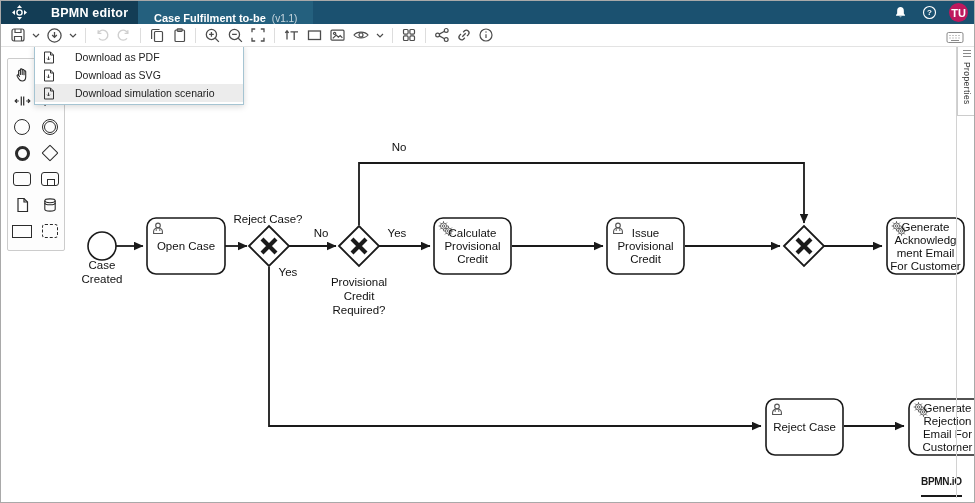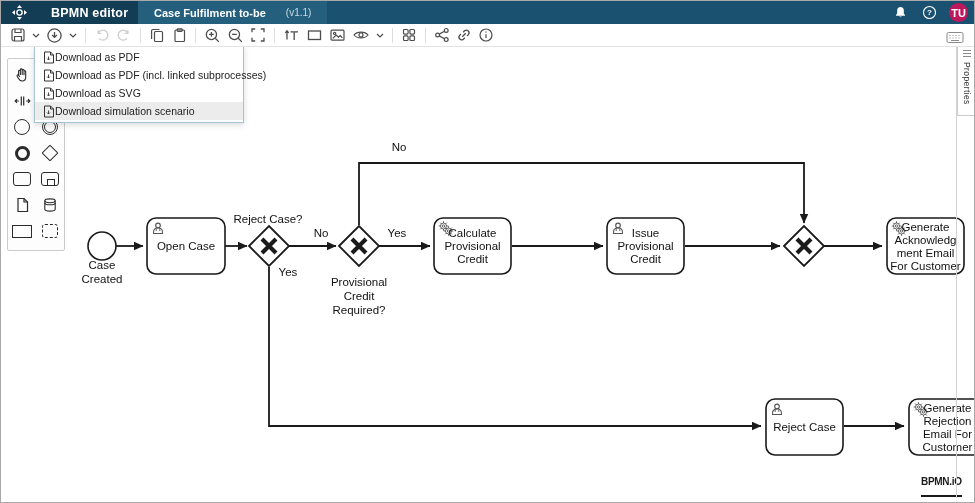--- a/index.html
+++ b/index.html
@@ -5,23 +5,23 @@
   html,body{margin:0;padding:0;background:#e8e8e8;font-family:"Liberation Sans",sans-serif;}
   #app{position:relative;width:975px;height:503px;background:#fff;border:1px solid #a9a9a9;
        box-sizing:border-box;overflow:hidden;}
   
   .navbar{position:absolute;left:0;top:0;width:100%;height:23px;background:#1b5170;z-index:60;}
   .brand{position:absolute;left:0;top:0;width:137px;height:23px;background:#133d55;
          display:flex;align-items:center;}
   .logo{margin-left:9px;width:18px;height:18px;display:flex;align-items:center;justify-content:center;}
   .app-title{color:#fff;font-size:12.5px;font-weight:bold;margin-left:23px;letter-spacing:.2px;}
   .doc-tab{position:absolute;left:137px;top:0;height:23px;background:#24607e;display:flex;
-           align-items:center;padding:0 16px;}
+           align-items:flex-end;padding:0 16px;}
   .doc-tab .tname{color:#fff;font-size:11px;font-weight:bold;}
-  .doc-tab .tver{color:rgba(255,255,255,.75);font-size:10px;margin-left:20px;}
+  .doc-tab .tver{color:rgba(255,255,255,.75);font-size:10px;margin-left:6px;}
   .nav-right{position:absolute;right:6px;top:0;height:23px;display:flex;align-items:center;gap:11px;}
   .nav-iconbtn{width:18px;height:18px;display:flex;align-items:center;justify-content:center;cursor:pointer;}
   .avatar{width:19px;height:19px;border-radius:50%;background:#be185d;color:#fff;font-size:11px;
           font-weight:bold;display:flex;align-items:center;justify-content:center;}
   
   .toolbar{position:absolute;left:0;top:23px;width:100%;height:23px;background:#fff;
            border-bottom:1px solid #e3e3e3;display:flex;align-items:center;padding-left:6px;
            box-sizing:border-box;z-index:55;}
   .tbtn{height:20px;display:flex;align-items:center;justify-content:center;padding:0 3px;cursor:pointer;}
   .tsep{width:1px;height:15px;background:#ddd;margin:0 5px;}
@@ -43,21 +43,21 @@
   .shp.diamond{width:12px;height:12px;border:1.5px solid #2b2b2b;transform:rotate(45deg);border-radius:1px;}
   .shp.task{width:18px;height:14px;border:1.5px solid #2b2b2b;border-radius:3px;}
   .shp.subprocess{width:18px;height:14px;border:1.5px solid #2b2b2b;border-radius:3px;position:relative;}
   .shp.subprocess::after{content:"";position:absolute;left:5px;bottom:0px;width:6px;height:5px;
         border:1px solid #2b2b2b;border-bottom:none;}
   .shp.participant{width:20px;height:13px;border:1.5px solid #2b2b2b;}
   .shp.group{width:16px;height:14px;border:1.3px dashed #2b2b2b;border-radius:3px;}
   
   .dropdown{position:absolute;left:33px;top:44px;width:208px;background:#fff;border:1px solid #a5c4d2;
             box-shadow:0 2px 6px rgba(0,0,0,.15);z-index:50;padding:2px 0;}
-  .menu-item{display:flex;align-items:center;gap:0;height:18px;padding:0 8px;font-size:10.5px;
+  .menu-item{display:flex;align-items:center;gap:20px;height:18px;padding:0 8px;font-size:10.5px;
              color:#222;cursor:pointer;white-space:nowrap;}
   .menu-item.hl{background:#ececec;}
   
   .props-tab{position:absolute;left:956px;top:45px;width:18px;height:70px;background:#fff;
              border-left:1px solid #ccc;border-bottom:1px solid #ccc;z-index:20;display:flex;
              flex-direction:column;align-items:center;padding-top:3px;box-sizing:border-box;cursor:pointer;}
   .props-label{writing-mode:vertical-rl;font-size:8.5px;color:#333;margin-top:4px;letter-spacing:.4px;}
   
   .watermark{position:absolute;left:920px;top:475px;font-size:10px;font-weight:bold;color:#1a1a1a;
              letter-spacing:-0.3px;border-bottom:2px solid #1a1a1a;padding-bottom:8px;z-index:4;
@@ -496,30 +496,20 @@
         <span>Download as PDF</span>
       </div>
       <div class="menu-item">
         <span>
           <svg width="12" height="13" viewBox="0 0 12 13" fill="none" stroke="#333" stroke-width="1">
             <path d="M1.5 1 h6 l3 3 v8 h-9 z"></path>
             <path d="M7.5 1 v3 h3"></path>
             <path d="M5.5 5.5 v3.4 M4.1 7.6 L5.5 9 L6.9 7.6" stroke-width=".9"></path>
           </svg>
         </span>
-        <span>Download as PDF (incl. linked subprocesses)</span>
-      </div>
-      <div class="menu-item">
-        <span>
-          <svg width="12" height="13" viewBox="0 0 12 13" fill="none" stroke="#333" stroke-width="1">
-            <path d="M1.5 1 h6 l3 3 v8 h-9 z"></path>
-            <path d="M7.5 1 v3 h3"></path>
-            <path d="M5.5 5.5 v3.4 M4.1 7.6 L5.5 9 L6.9 7.6" stroke-width=".9"></path>
-          </svg>
-        </span>
         <span>Download as SVG</span>
       </div>
       <div class="menu-item hl">
         <span>
           <svg width="12" height="13" viewBox="0 0 12 13" fill="none" stroke="#333" stroke-width="1">
             <path d="M1.5 1 h6 l3 3 v8 h-9 z"></path>
             <path d="M7.5 1 v3 h3"></path>
             <path d="M5.5 5.5 v3.4 M4.1 7.6 L5.5 9 L6.9 7.6" stroke-width=".9"></path>
           </svg>
         </span>

